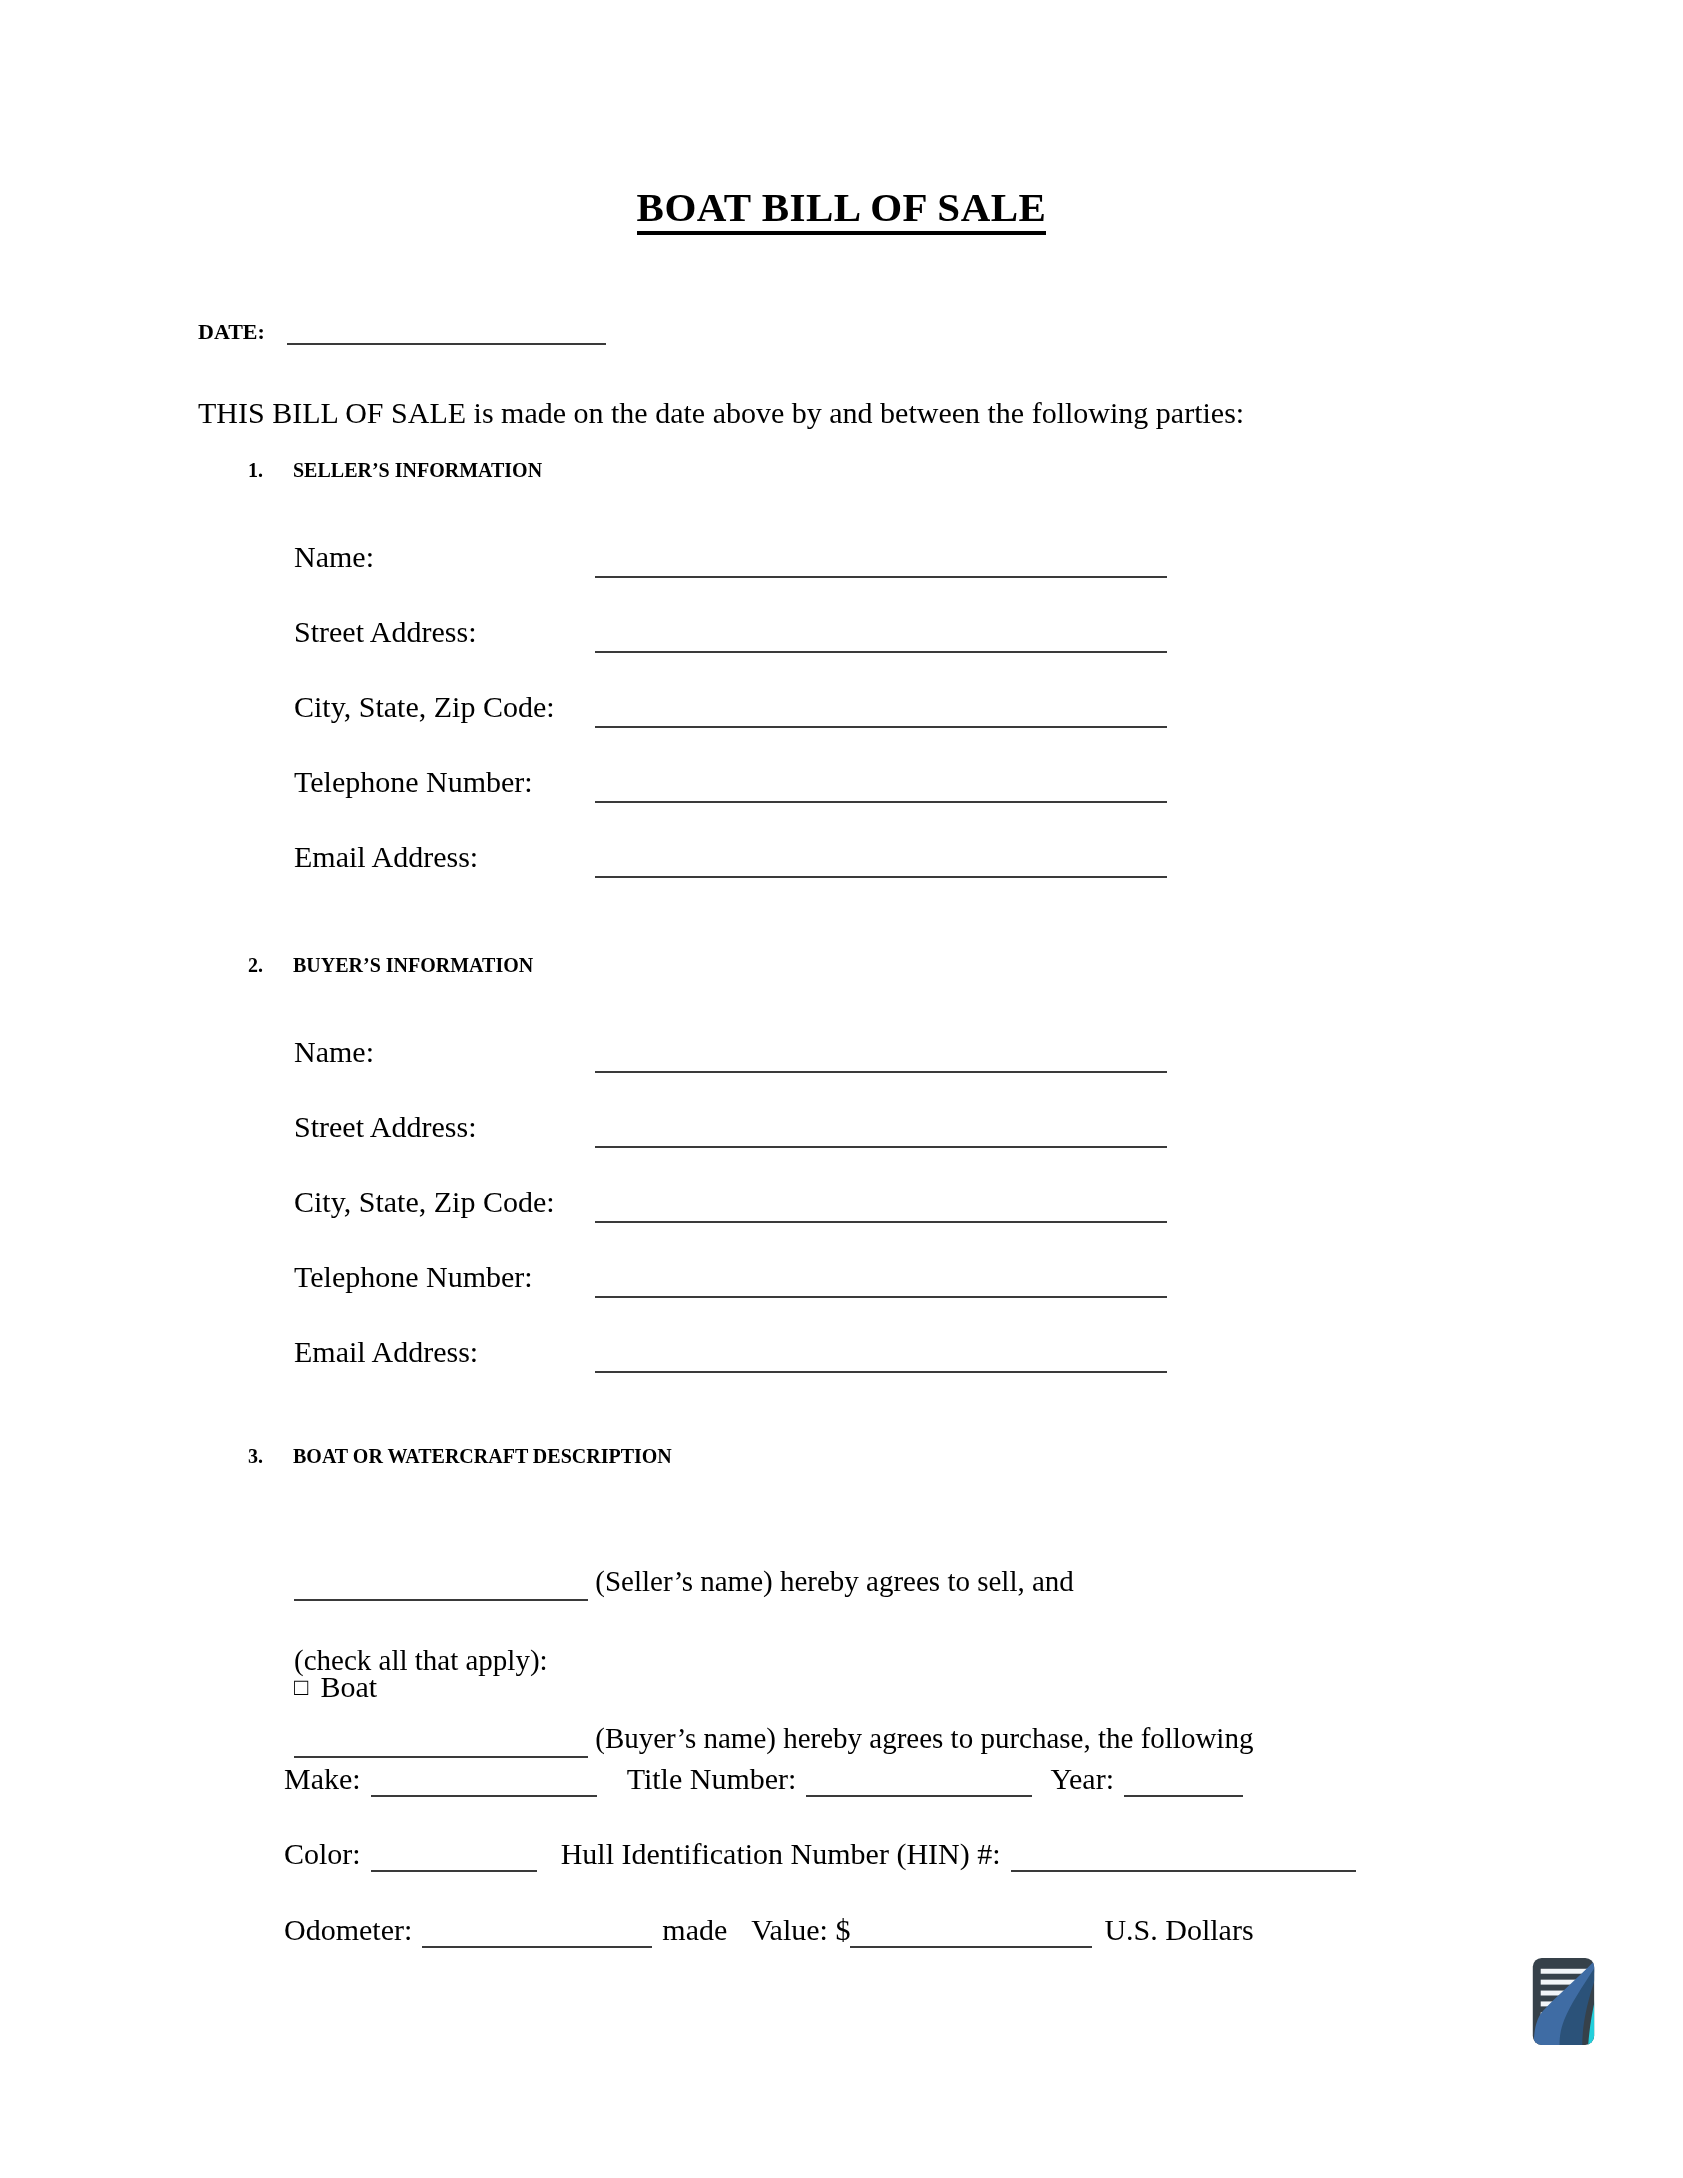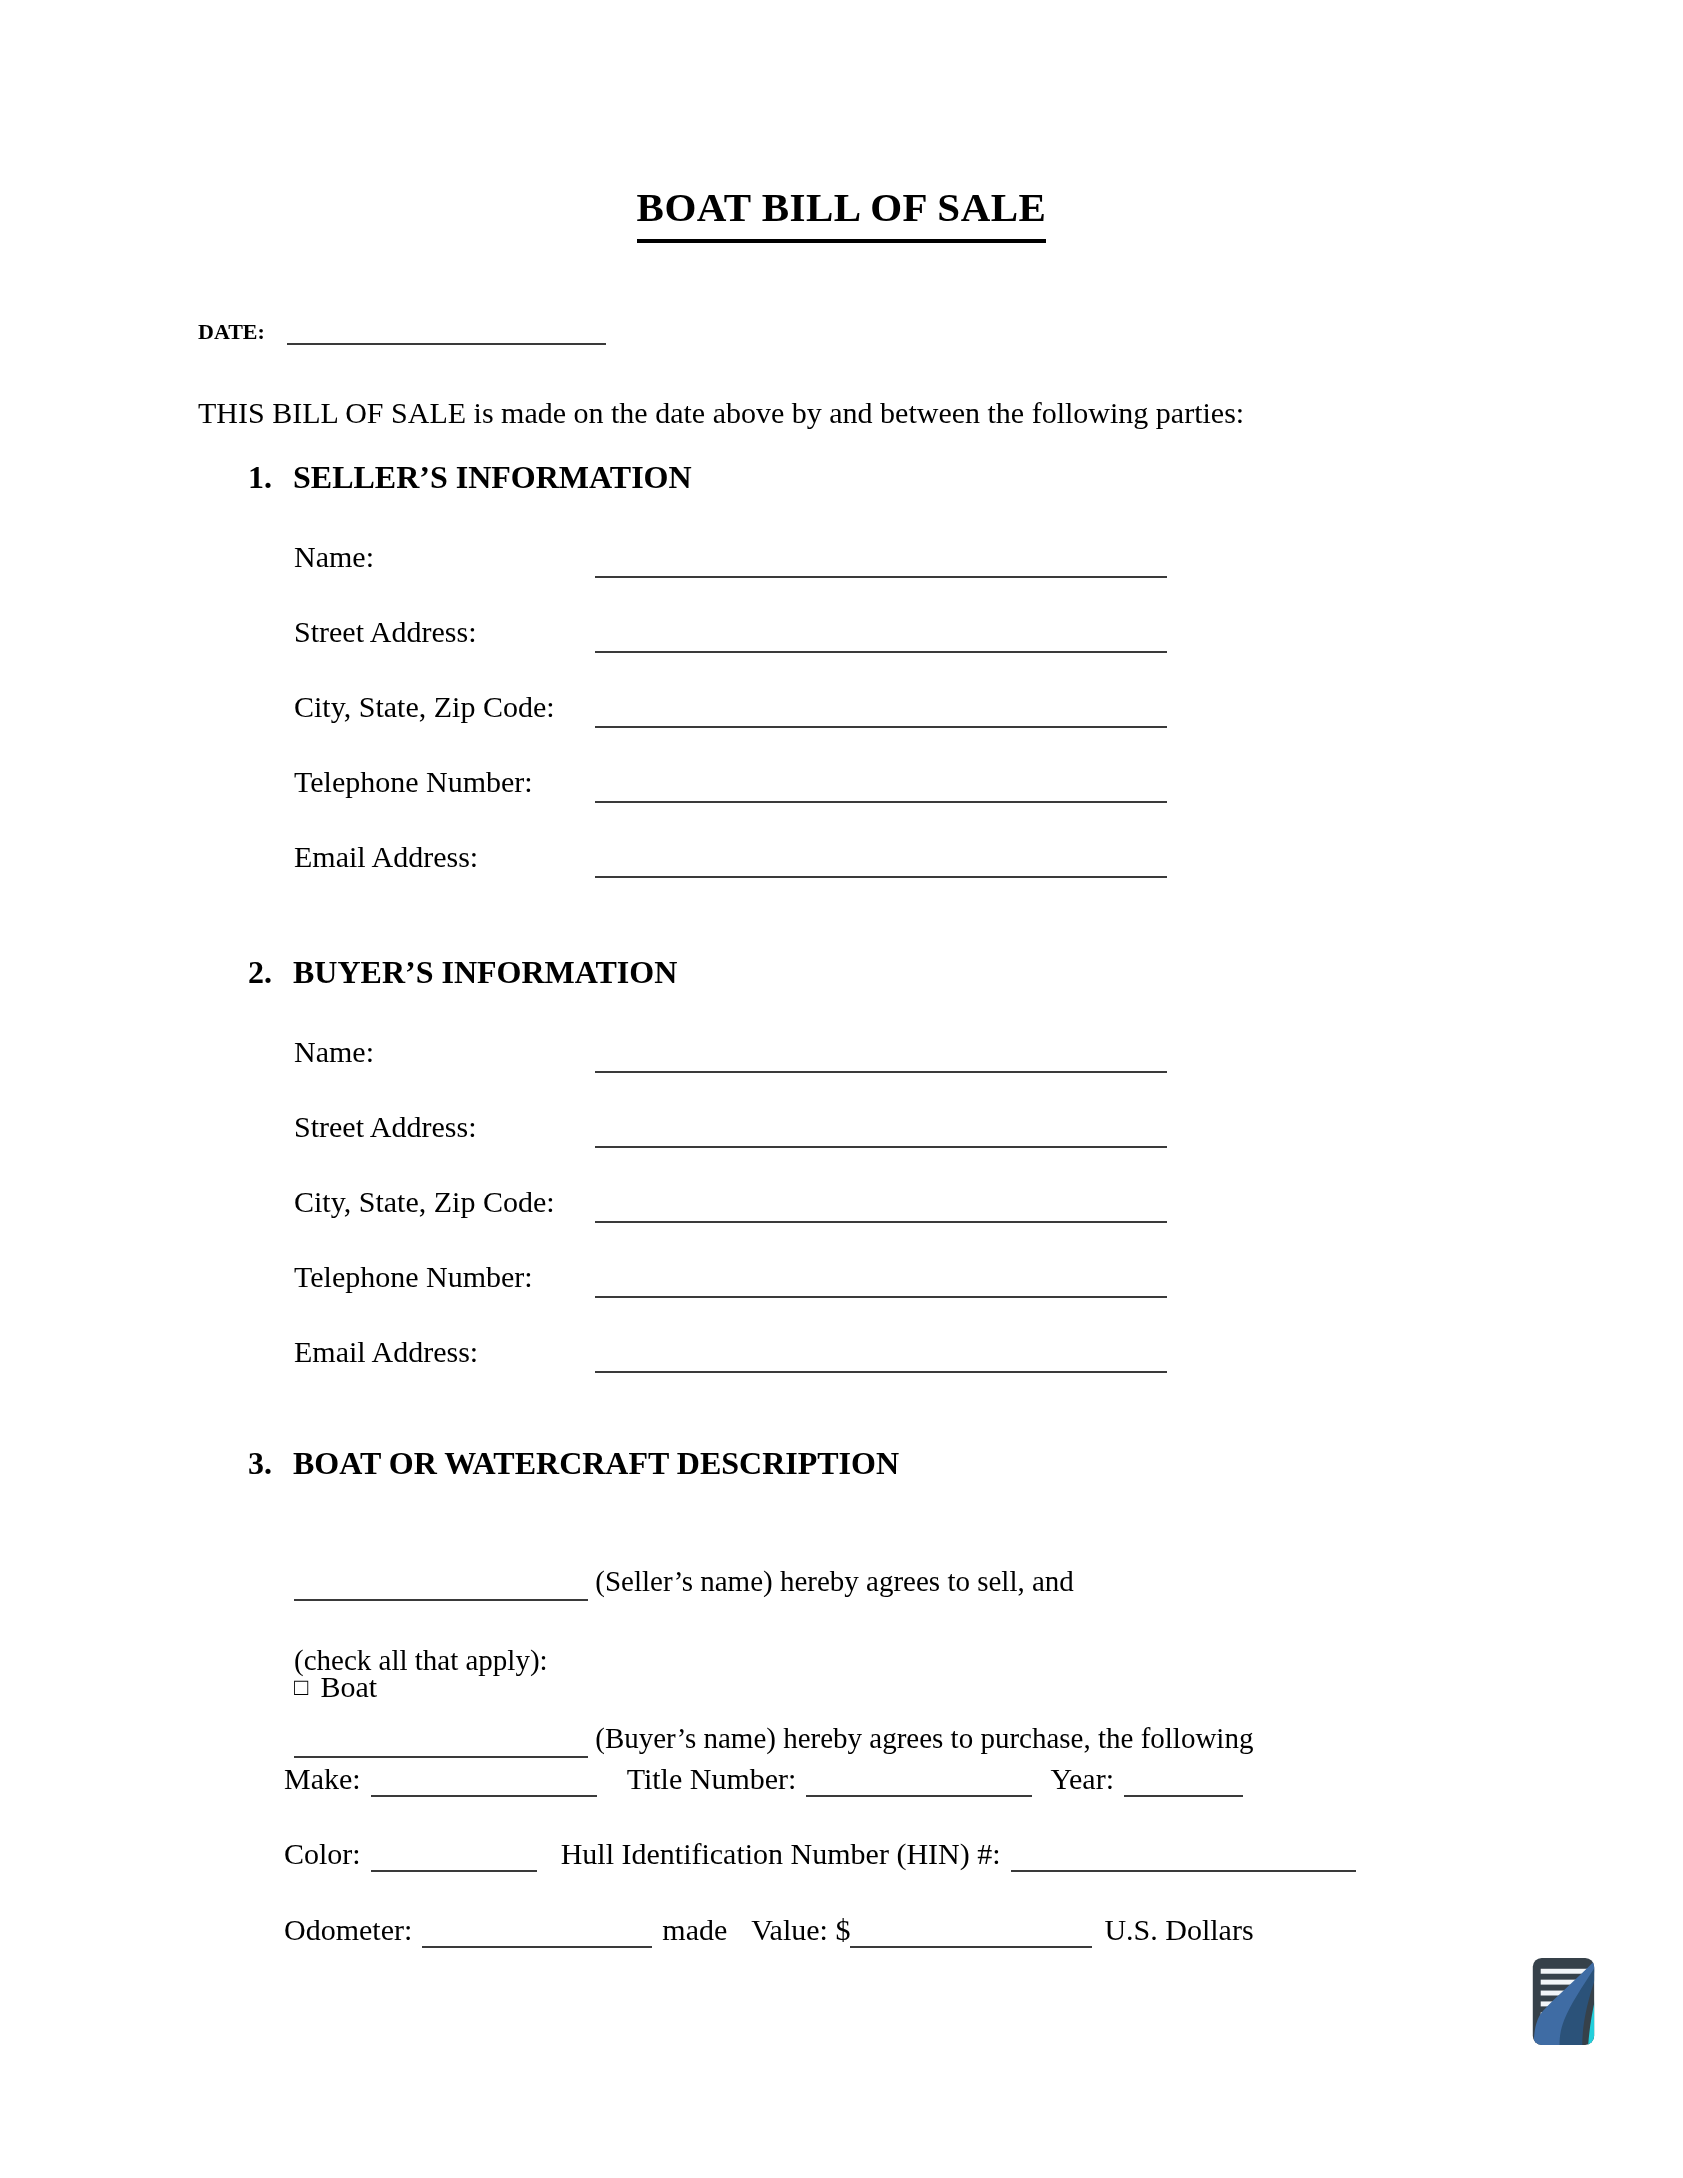--- a/index.html
+++ b/index.html
@@ -28,21 +28,21 @@
     top: 183px;
     left: 0;
     width: 1683px;
     text-align: center;
     font-size: 41px;
     font-weight: bold;
     letter-spacing: 0.5px;
   }
   .doc-title span {
     border-bottom: 4px solid #000;
-    padding-bottom: 9px;
+    padding-bottom: 1px;
     text-align: center;
   }
 
   .fill-line {
     display: inline-block;
     border-bottom: 2.5px solid #3a3a3a;
     height: 1.02em;
     vertical-align: -0.28em;
   }
 
@@ -65,21 +65,21 @@
     left: 198px;
     top: 396px;
     font-size: 30px;
     white-space: nowrap;
   }
 
   
   .section-head {
     position: absolute;
     left: 248px;
-    font-size: 32px;
+    font-size: 20px;
     font-weight: bold;
     white-space: nowrap;
   }
   .section-head .num {
     display: inline-block;
     width: 45px;
   }
 
   
   .party-block {

